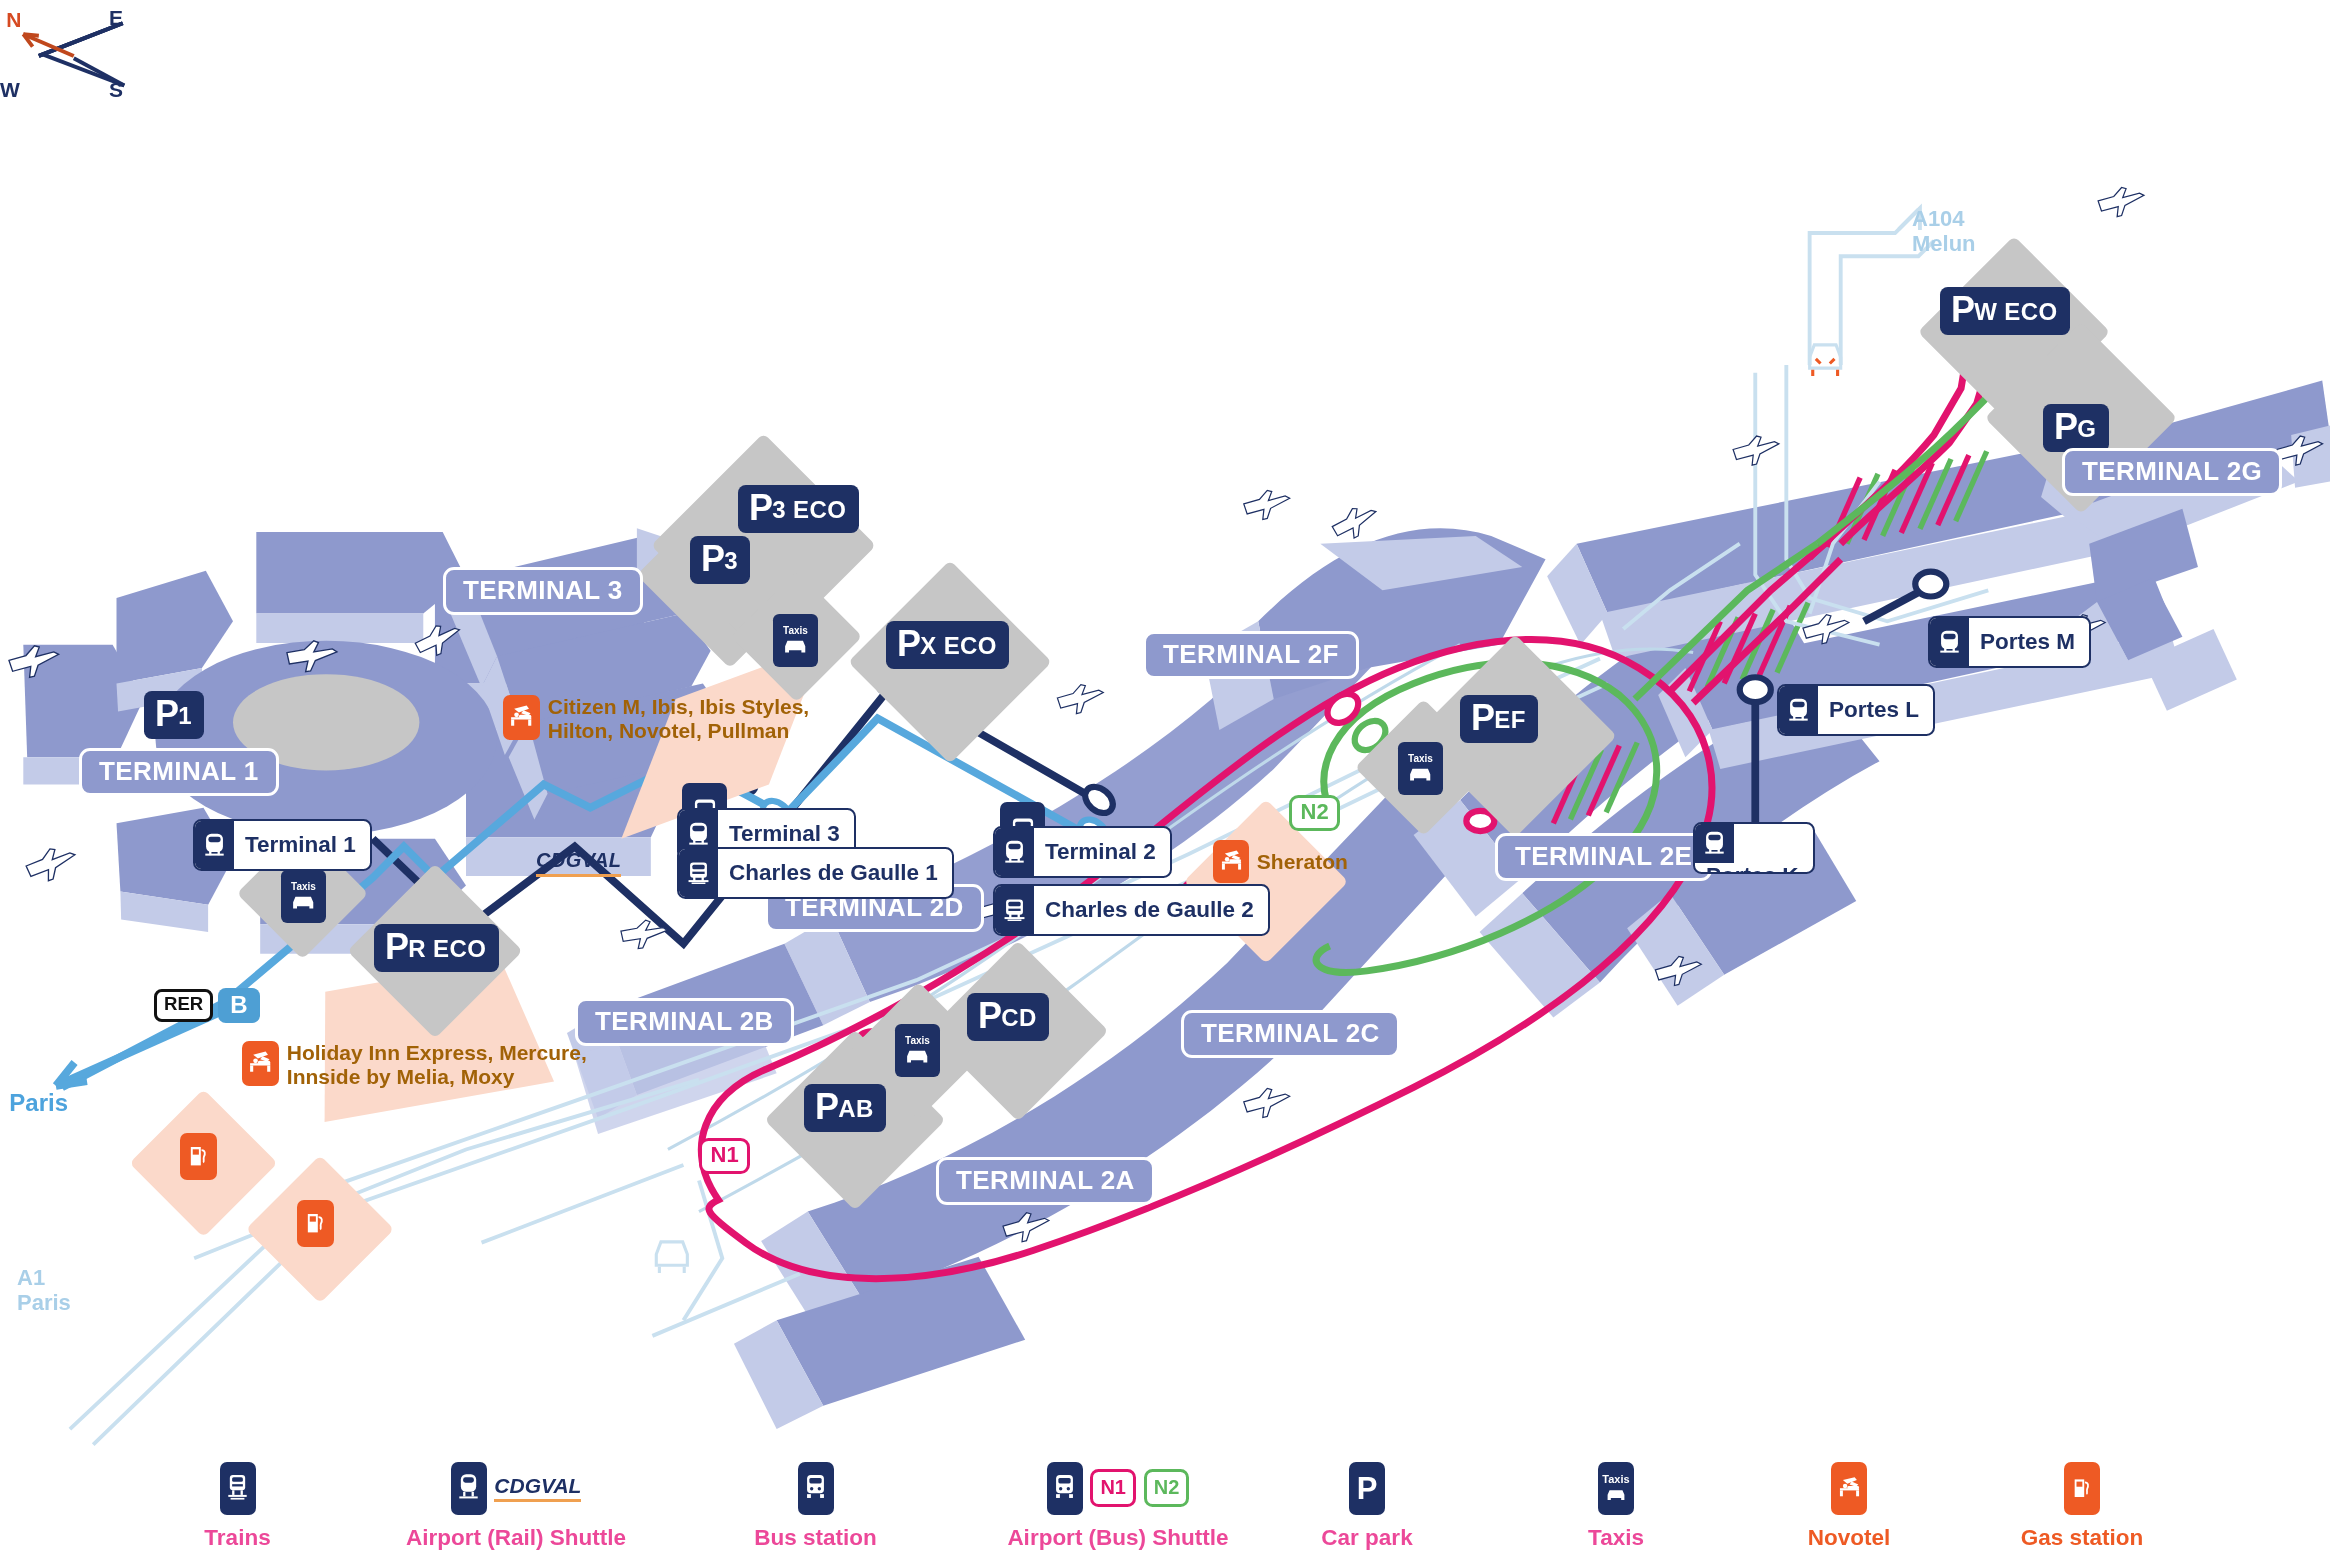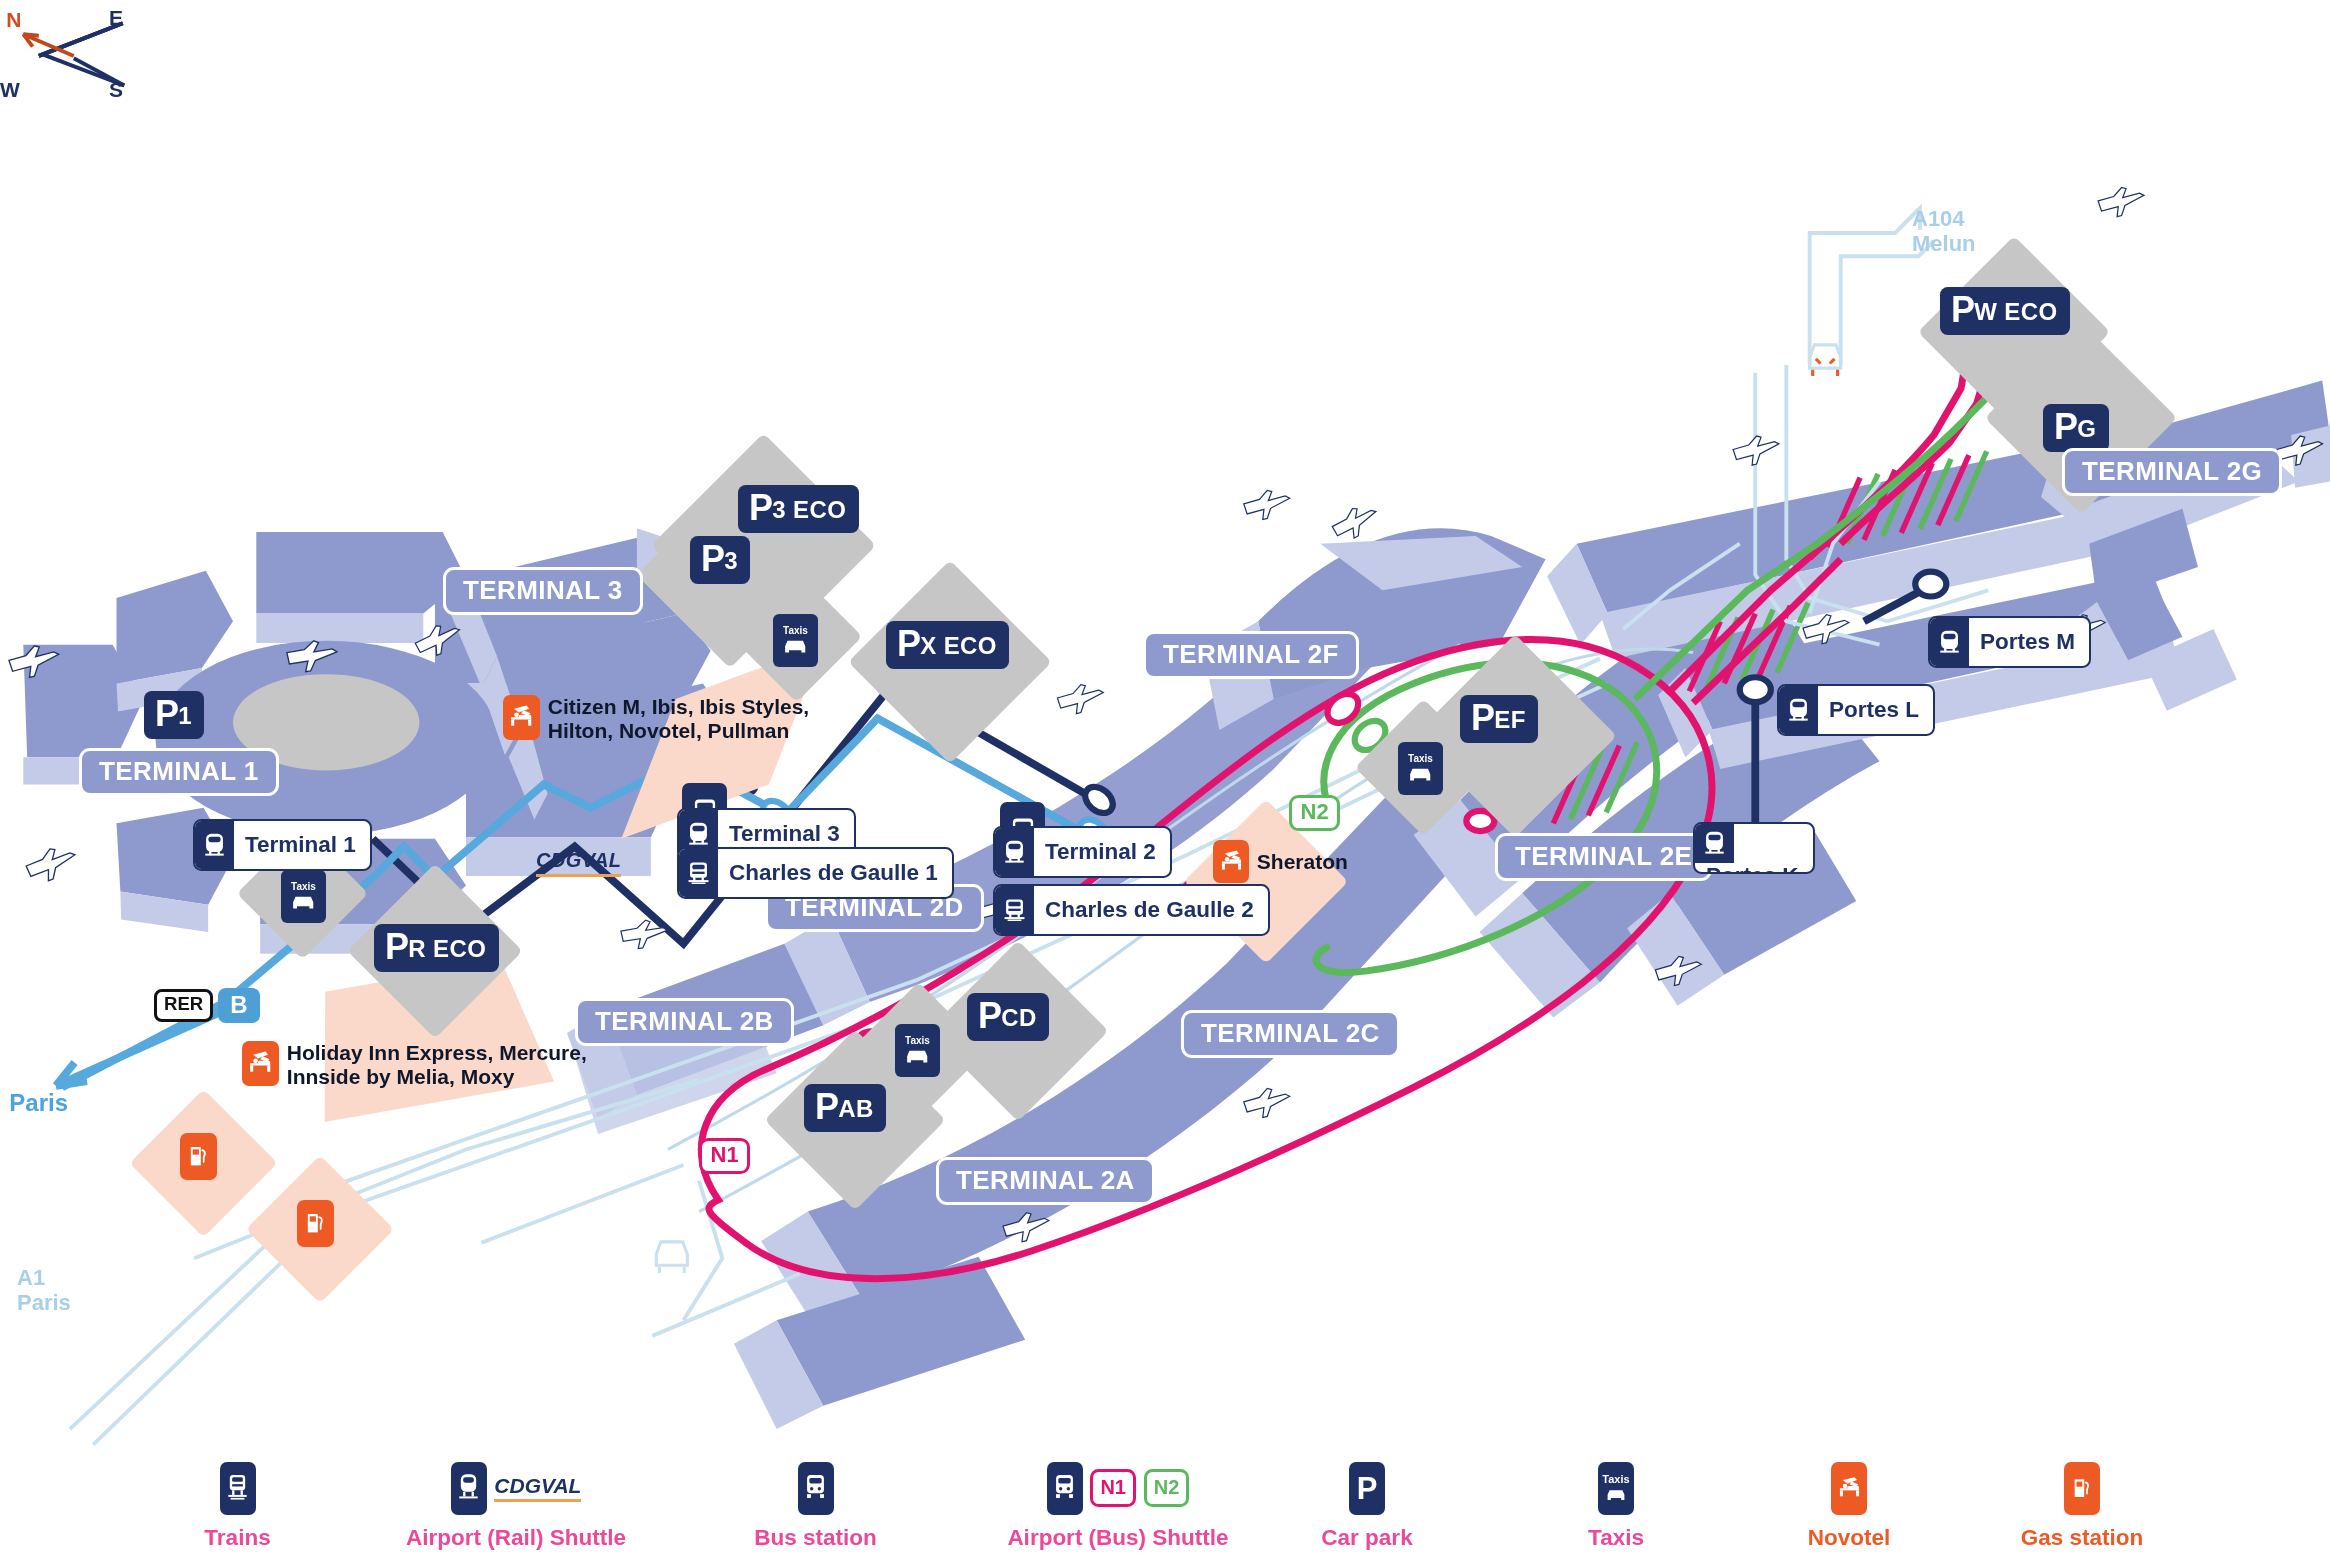--- a/index.html
+++ b/index.html
@@ -79,21 +79,21 @@
 
   .taxiBox{
     position:absolute;background:#1e3064;border-radius:6.2px;
     display:flex;flex-direction:column;align-items:center;justify-content:center;
     gap:0.8px;
   }
   .taxiBox .tlab{color:#fff;font-size:10px;font-weight:bold;line-height:1;}
 
   
   .hotelLabel{position:absolute;display:flex;align-items:flex-start;gap:7.8px;white-space:nowrap;}
-  .hotelLabel .htxt{color:#0f172a;font-size:21px;font-weight:bold;line-height:1.12;}
+  .hotelLabel .htxt{color:#a16207;font-size:21px;font-weight:bold;line-height:1.12;}
 
   
   .routeBadge{
     position:absolute;border:3.1px solid;border-radius:9.3px;background:#fff;
     font-size:22px;font-weight:bold;padding:3.1px 8.5px 4.7px 8.5px;line-height:1;
   }
   .n1{border-color:#e2136e;color:#e2136e;}
   .n2{border-color:#5cb85c;color:#5cb85c;}
 
   

